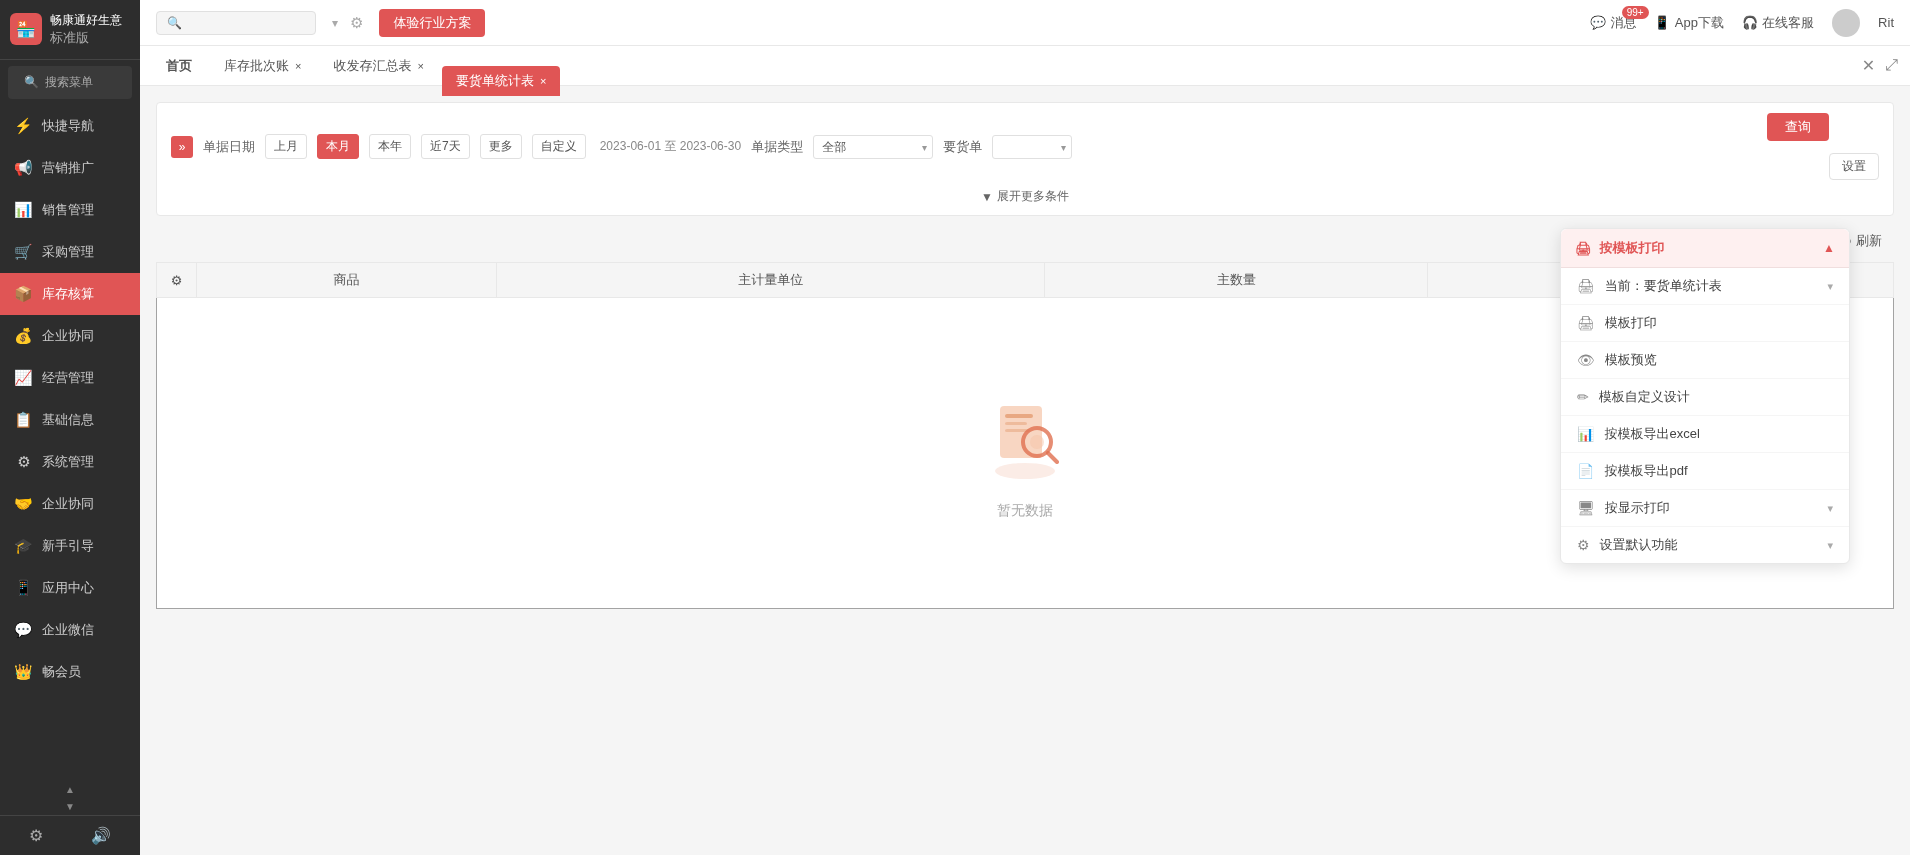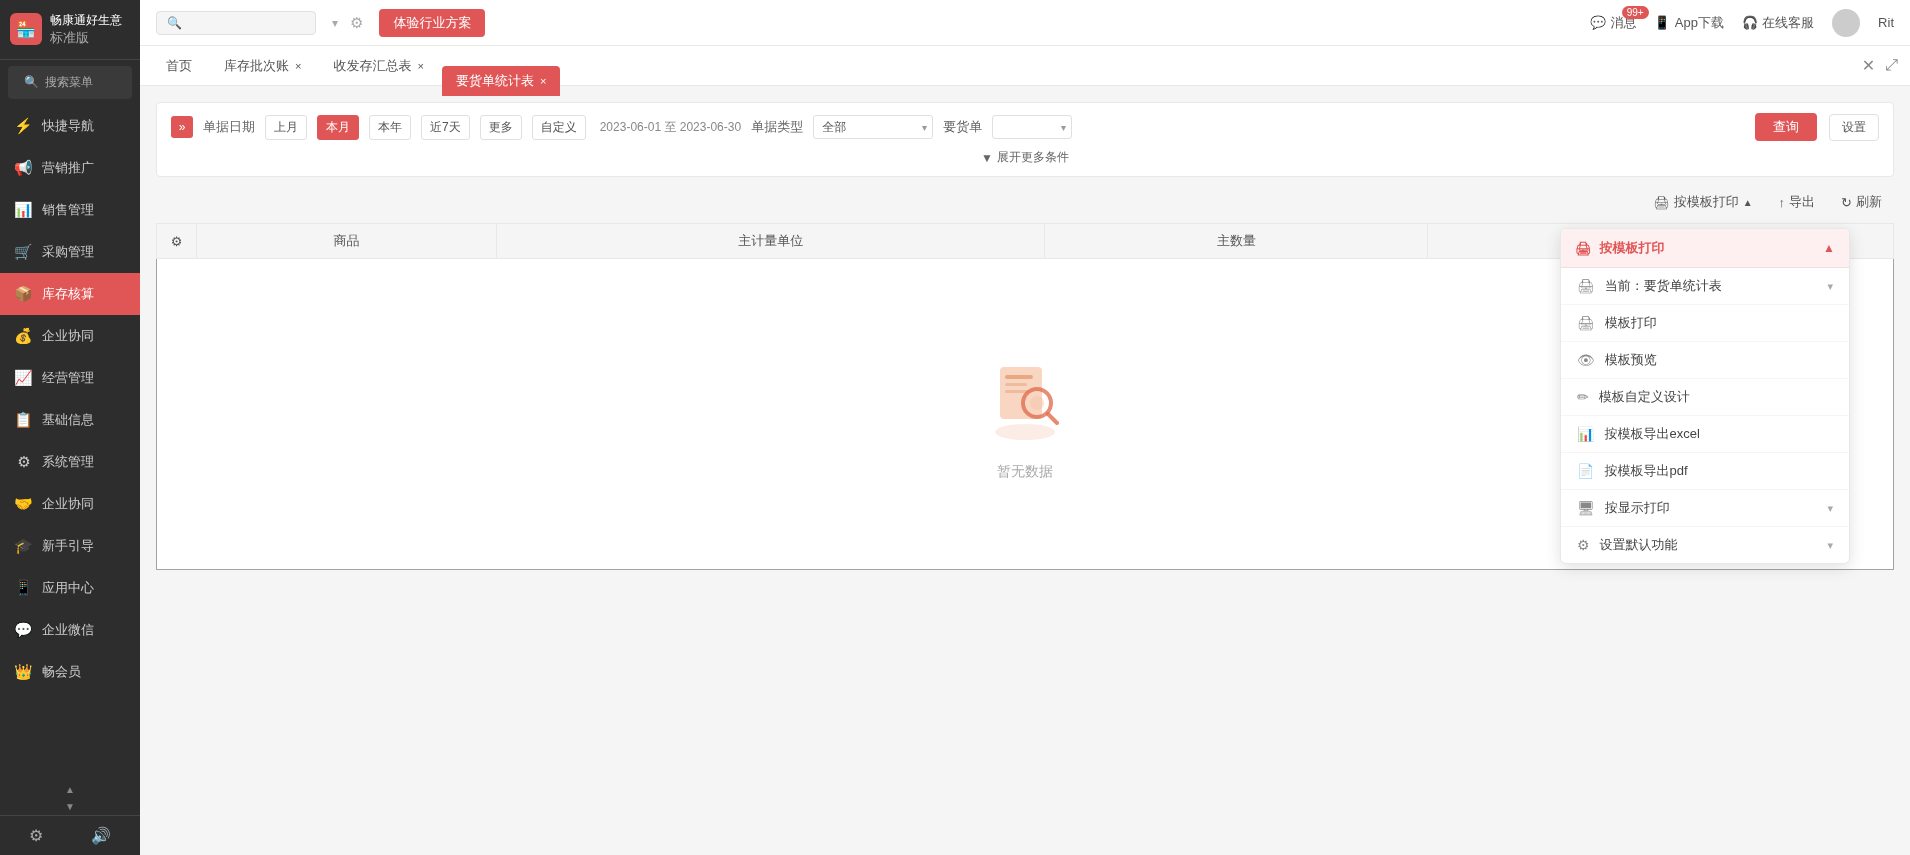--- a/index.html
+++ b/index.html
@@ -137,21 +137,21 @@
       font-size: 13px;
       cursor: pointer;
       color: #555;
       border-radius: 4px 4px 0 0;
       display: flex;
       align-items: center;
       gap: 6px;
     }
     .tab.active { background: #e05555; color: #fff; margin-top: 30px; }
     .tab-close { font-size: 11px; cursor: pointer; }
-    .tab-home { color: #555; font-weight: normal; }
+    .tab-home { color: #555; font-weight: bold; }
     .tabs-window-btns { margin-left: auto; display: flex; gap: 10px; }
     .window-btn { font-size: 16px; color: #888; cursor: pointer; }
 
     
     .page-content { flex: 1; overflow: auto; padding: 16px; position: relative; }
     .page-title { font-size: 18px; font-weight: bold; color: #333; margin-bottom: 14px; }
 
     
     .filter-bar {
       background: #fff;
@@ -223,20 +223,21 @@
       cursor: pointer;
     }
     .settings-btn {
       background: #fff;
       color: #555;
       border: 1px solid #e0e0e0;
       border-radius: 4px;
       padding: 4px 12px;
       font-size: 12px;
       cursor: pointer;
+      margin-top: 40px;
     }
 
     
     .table-toolbar {
       display: flex;
       align-items: center;
       justify-content: space-between;
       margin-bottom: 8px;
       padding: 0 4px;
     }
@@ -490,21 +491,21 @@
         </div>
 
         <span class="filter-label">要货单</span>
         <div class="select-wrapper">
           <select class="filter-select" style="min-width:80px;">
             <option></option>
           </select>
           <span class="select-arrow">▾</span>
         </div>
 
-        <div style="margin-left:auto;display:flex;gap:12px;align-items:flex-end;">
+        <div style="margin-left:auto;display:flex;gap:0;align-items:flex-start;">
           <button class="query-btn">查询</button>
           <button class="settings-btn">设置</button>
         </div>
       </div>
       <div class="filter-expand-row">
         <button class="expand-more-btn">
           <span>▼</span>
           <span>展开更多条件</span>
         </button>
       </div>

